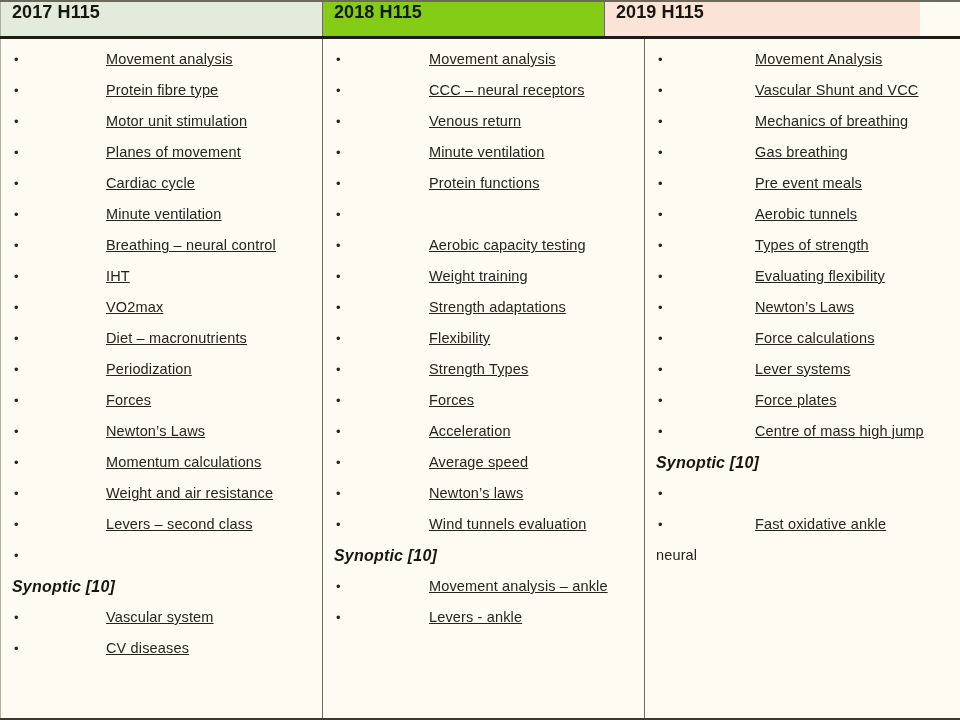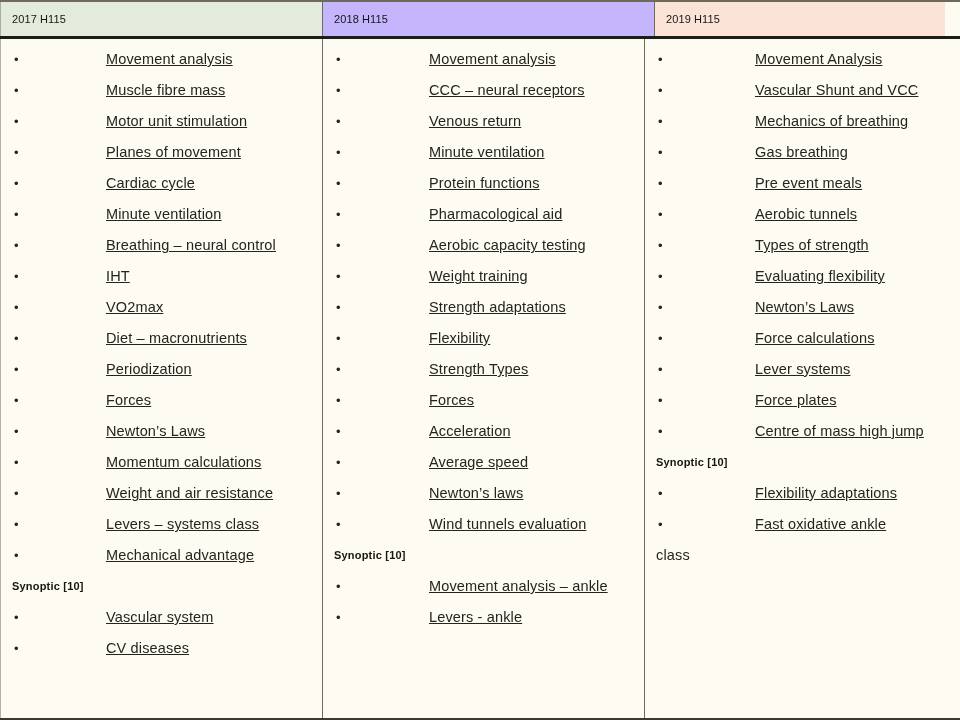--- a/index.html
+++ b/index.html
@@ -30,32 +30,32 @@
   
   .header-row {
     display: flex;
     height: 34px;
     flex: 0 0 34px;
     border-bottom: 3px solid #1c1c18;
   }
   .header-cell {
     box-sizing: border-box;
     display: flex;
-    align-items: center;
+    align-items: flex-start;
     padding-left: 11px;
-    font-size: 11px;
-    font-weight: normal;
+    font-size: 18px;
+    font-weight: bold;
     letter-spacing: 0.1px;
     color: #17170f;
     border-right: 1px solid #6e6b5d;
   }
   .header-cell:last-child { border-right: none; }
   .hc-1 { width: 323px; background: #e2ebdc; border-left: 1px solid #a8b0a2;}
-  .hc-2 { width: 332px; background: #c4b5fd; }
-  .hc-3 { width: 290px; background: #fbe3d8; }
+  .hc-2 { width: 282px; background: #84cc16; }
+  .hc-3 { width: 315px; background: #fbe3d8; }
 
   
   .body-row {
     display: flex;
     flex: 1 1 auto;
     min-height: 0;
   }
   .body-cell {
     box-sizing: border-box;
     position: relative;
@@ -93,27 +93,28 @@
   ul.topics li .topic-text {
     display: inline-block;
     padding-left: 105px;
     letter-spacing: 0.15px;
     text-decoration: underline;
   }
   .bc-2 ul.topics li .topic-text { padding-left: 106px; }
   .bc-3 ul.topics li .topic-text { padding-left: 110px; }
 
   .synoptic-heading {
-    font-size: 11px;
+    font-size: 16px;
     font-weight: bold;
     color: #17170f;
     padding-left: 11px;
     height: 31px;
     line-height: 31px;
     letter-spacing: 0.2px;
+    font-style: italic;
   }
 
   
   .wrap-tail {
     height: 31px;
     line-height: 31px;
     font-size: 14.5px;
     color: #242420;
     padding-left: 11px;
     letter-spacing: 0.15px;
@@ -134,53 +135,53 @@
     <div class="header-cell hc-3">
       <span>2019 H115</span>
     </div>
   </div>
 
   <div class="body-row">
 
     <div class="body-cell bc-1">
       <ul class="topics">
           <li><span class="bullet">•</span><span class="topic-text">Movement  analysis</span></li>
-          <li><span class="bullet">•</span><span class="topic-text">Muscle  fibre mass</span></li>
+          <li><span class="bullet">•</span><span class="topic-text">Protein  fibre type</span></li>
           <li><span class="bullet">•</span><span class="topic-text">Motor  unit stimulation</span></li>
           <li><span class="bullet">•</span><span class="topic-text">Planes  of movement</span></li>
           <li><span class="bullet">•</span><span class="topic-text">Cardiac  cycle</span></li>
           <li><span class="bullet">•</span><span class="topic-text">Minute  ventilation</span></li>
           <li><span class="bullet">•</span><span class="topic-text">Breathing  –  neural  control</span></li>
           <li><span class="bullet">•</span><span class="topic-text">IHT</span></li>
           <li><span class="bullet">•</span><span class="topic-text">VO2max</span></li>
           <li><span class="bullet">•</span><span class="topic-text">Diet – macronutrients</span></li>
           <li><span class="bullet">•</span><span class="topic-text">Periodization</span></li>
           <li><span class="bullet">•</span><span class="topic-text">Forces</span></li>
           <li><span class="bullet">•</span><span class="topic-text">Newton’s  Laws</span></li>
           <li><span class="bullet">•</span><span class="topic-text">Momentum  calculations</span></li>
           <li><span class="bullet">•</span><span class="topic-text">Weight and air resistance</span></li>
-          <li><span class="bullet">•</span><span class="topic-text">Levers  –  systems  class</span></li>
-          <li><span class="bullet">•</span><span class="topic-text">Mechanical  advantage</span></li>
+          <li><span class="bullet">•</span><span class="topic-text">Levers  –  second  class</span></li>
+          <li><span class="bullet">•</span></li>
         </ul>
       <div class="synoptic-heading">Synoptic  [10]</div>
       <ul class="topics">
           <li><span class="bullet">•</span><span class="topic-text">Vascular  system</span></li>
           <li><span class="bullet">•</span><span class="topic-text">CV diseases</span></li>
         </ul>
       <div class="wrap-tail"></div>
     </div>
 
     <div class="body-cell bc-2">
       <ul class="topics">
           <li><span class="bullet">•</span><span class="topic-text">Movement  analysis</span></li>
           <li><span class="bullet">•</span><span class="topic-text">CCC – neural  receptors</span></li>
           <li><span class="bullet">•</span><span class="topic-text">Venous  return</span></li>
           <li><span class="bullet">•</span><span class="topic-text">Minute  ventilation</span></li>
           <li><span class="bullet">•</span><span class="topic-text">Protein  functions</span></li>
-          <li><span class="bullet">•</span><span class="topic-text">Pharmacological  aid</span></li>
+          <li><span class="bullet">•</span></li>
           <li><span class="bullet">•</span><span class="topic-text">Aerobic capacity testing</span></li>
           <li><span class="bullet">•</span><span class="topic-text">Weight training</span></li>
           <li><span class="bullet">•</span><span class="topic-text">Strength  adaptations</span></li>
           <li><span class="bullet">•</span><span class="topic-text">Flexibility</span></li>
           <li><span class="bullet">•</span><span class="topic-text">Strength  Types</span></li>
           <li><span class="bullet">•</span><span class="topic-text">Forces</span></li>
           <li><span class="bullet">•</span><span class="topic-text">Acceleration</span></li>
           <li><span class="bullet">•</span><span class="topic-text">Average  speed</span></li>
           <li><span class="bullet">•</span><span class="topic-text">Newton’s  laws</span></li>
           <li><span class="bullet">•</span><span class="topic-text">Wind tunnels  evaluation</span></li>
@@ -204,20 +205,20 @@
           <li><span class="bullet">•</span><span class="topic-text">Types  of strength</span></li>
           <li><span class="bullet">•</span><span class="topic-text">Evaluating  flexibility</span></li>
           <li><span class="bullet">•</span><span class="topic-text">Newton’s  Laws</span></li>
           <li><span class="bullet">•</span><span class="topic-text">Force  calculations</span></li>
           <li><span class="bullet">•</span><span class="topic-text">Lever  systems</span></li>
           <li><span class="bullet">•</span><span class="topic-text">Force  plates</span></li>
           <li><span class="bullet">•</span><span class="topic-text">Centre  of mass  high  jump</span></li>
         </ul>
       <div class="synoptic-heading">Synoptic  [10]</div>
       <ul class="topics">
-          <li><span class="bullet">•</span><span class="topic-text">Flexibility  adaptations</span></li>
+          <li><span class="bullet">•</span></li>
           <li><span class="bullet">•</span><span class="topic-text">Fast  oxidative  ankle</span></li>
         </ul>
-      <div class="wrap-tail">class</div>
+      <div class="wrap-tail">neural</div>
     </div>
 
   </div>
 </div>
 
 </body></html>

